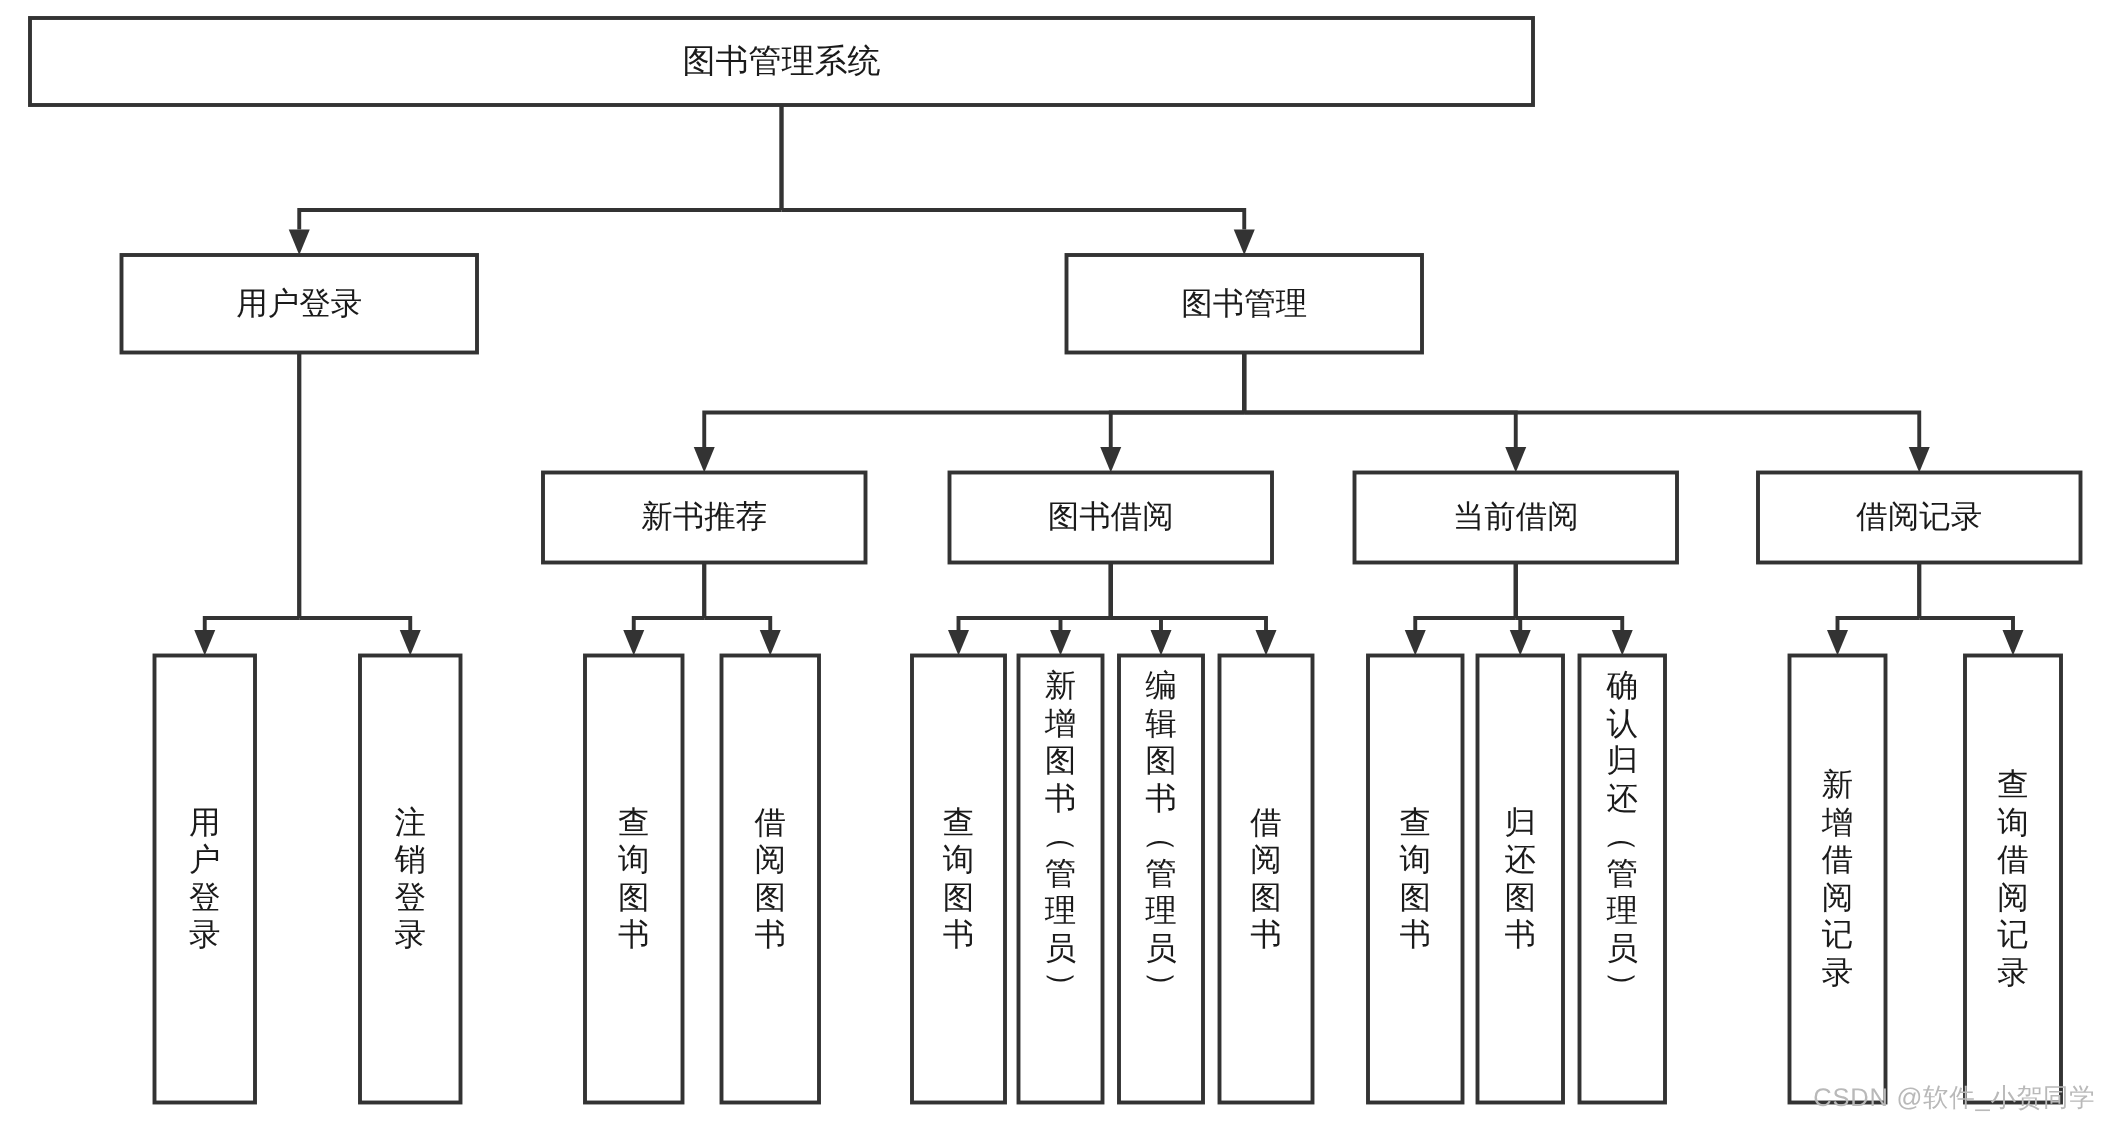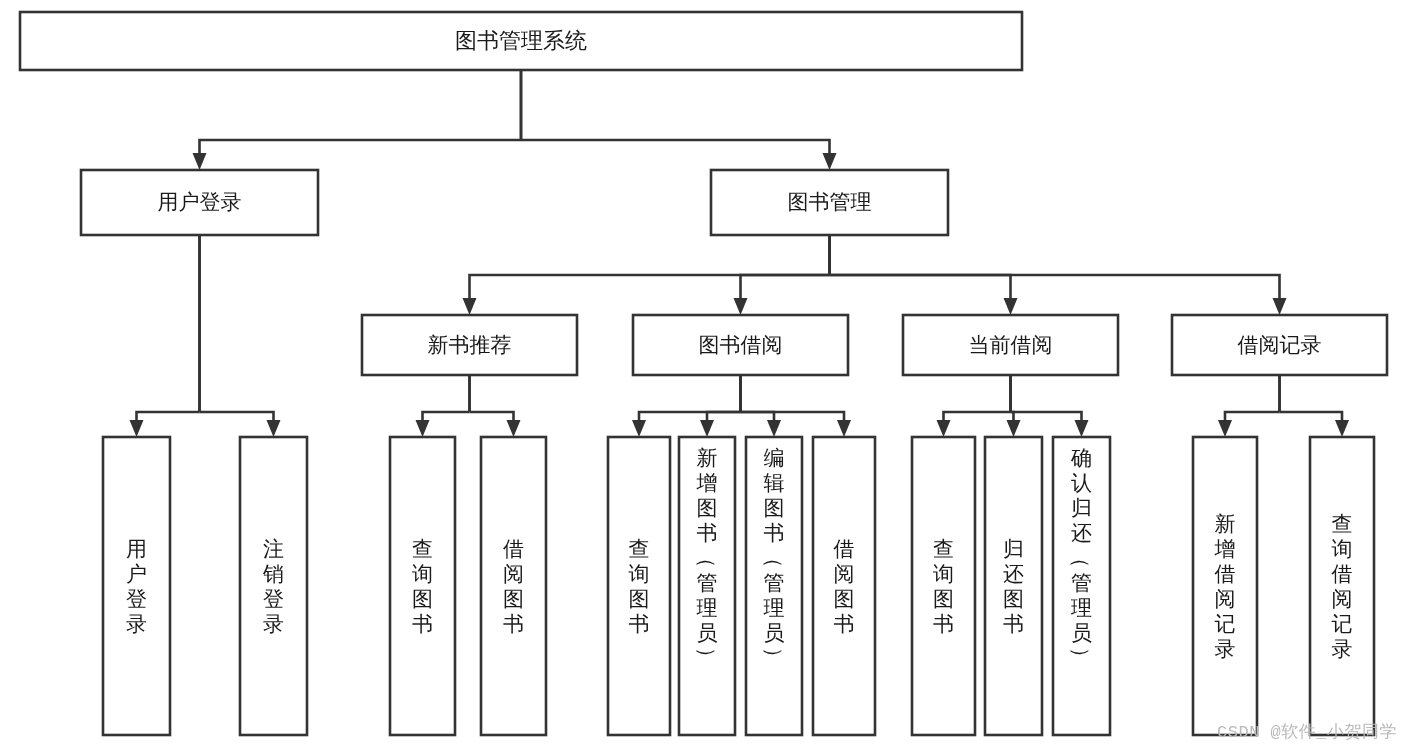--- a/index.html
+++ b/index.html
@@ -78,21 +78,21 @@
     text-align: center;
   }
   .vert-char.rot {
     transform: rotate(90deg);
     display: block;
   }
   .watermark {
     position: absolute;
     right: 8px;
     bottom: 4px;
-    font-family: Liberation Mono, monospace;
+    font-family: Liberation Sans, sans-serif;
     font-size: 17px;
     color: #b9b9b9;
     letter-spacing: 0.5px;
     white-space: nowrap;
     pointer-events: none;
   }
 </style>
 </head>
 <body>
 

